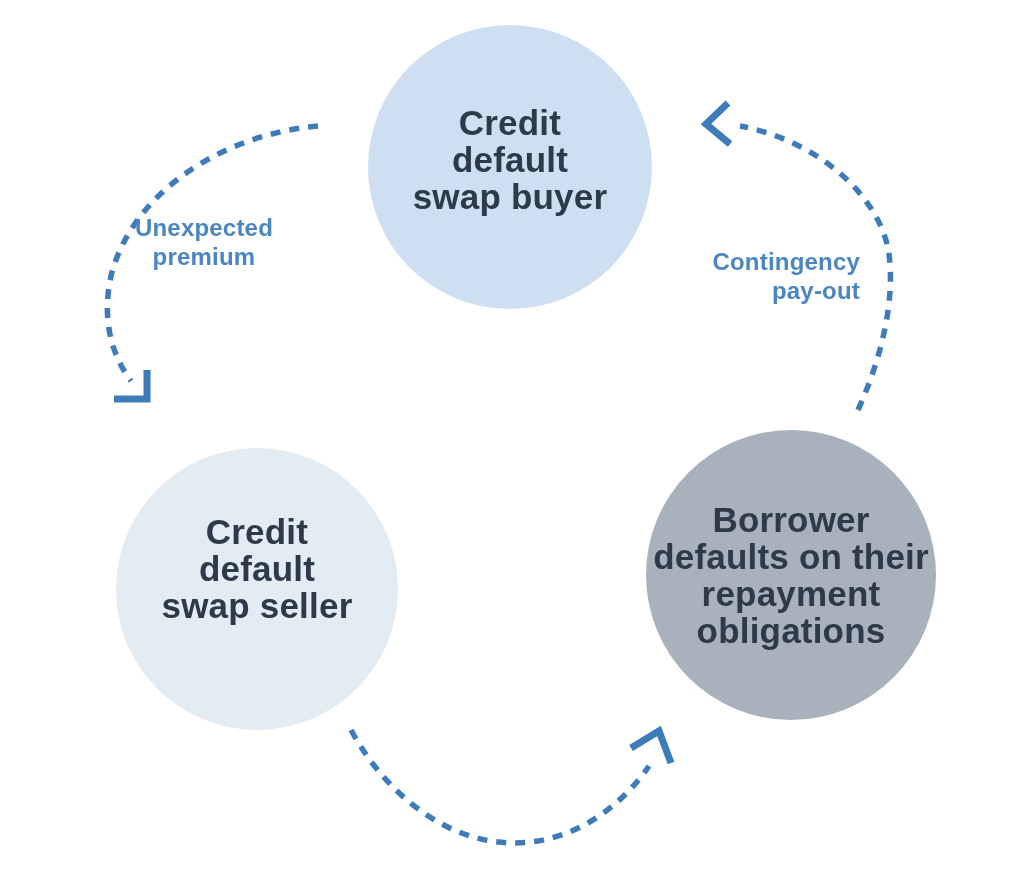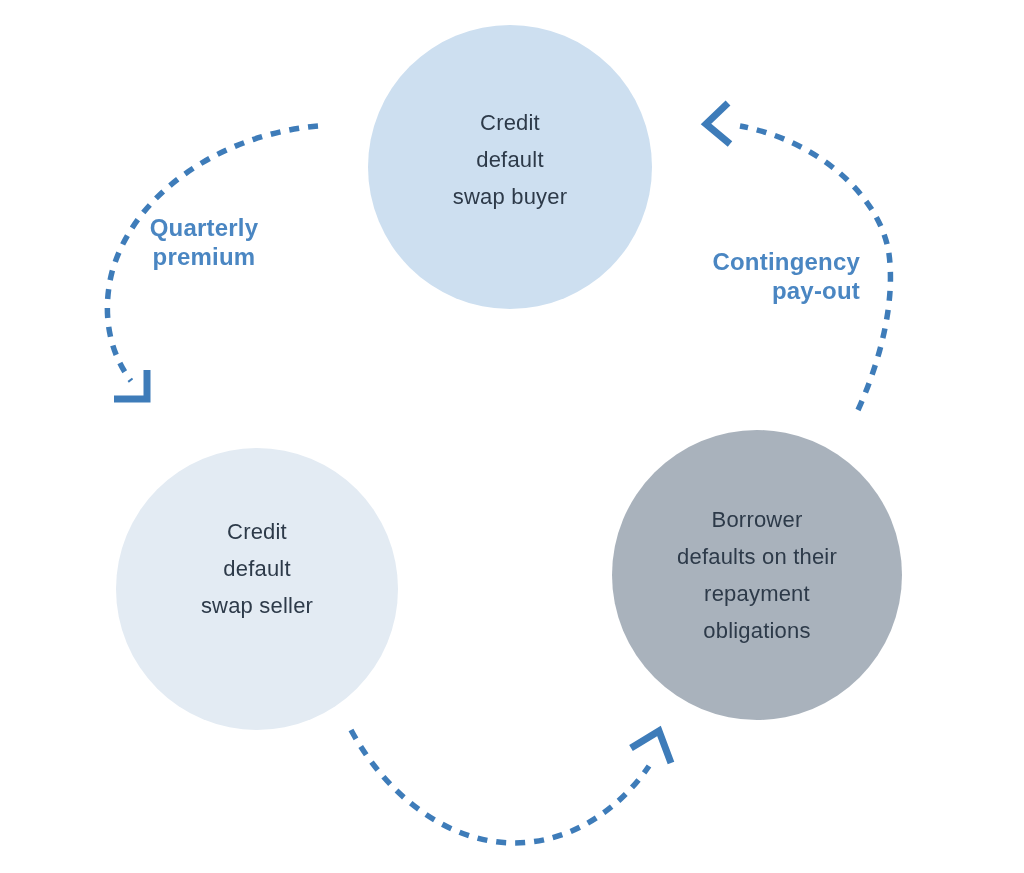--- a/index.html
+++ b/index.html
@@ -21,34 +21,34 @@
 
   .node-circle {
     position: absolute;
     border-radius: 50%;
     display: flex;
     align-items: center;
     justify-content: center;
     text-align: center;
   }
   .node-circle .node-label {
-    font-weight: normal;
-    font-size: 22px;
+    font-weight: bold;
+    font-size: 35px;
     line-height: 37px;
     white-space: pre-line;
     letter-spacing: 0.2px;
   }
 
   #node-buyer    { left: 368px; top: 25px;  width: 284px; height: 284px; }
   #node-buyer .node-label { padding-bottom: 16px; }
 
   #node-seller   { left: 116px; top: 448px; width: 282px; height: 282px; }
   #node-seller .node-label { padding-bottom: 42px; }
 
-  #node-borrower { left: 612px; top: 430px; width: 290px; height: 290px; }
+  #node-borrower { left: 646px; top: 430px; width: 290px; height: 290px; }
 
   .edge-label {
     position: absolute;
     font-weight: bold;
     font-size: 24px;
     line-height: 29px;
     white-space: pre-line;
     letter-spacing: 0.2px;
   }
   #edge-label-quarterly-premium  { left: 128px; top: 213px; width: 152px; text-align: center; }
@@ -85,20 +85,20 @@
 swap seller</div>
   </div>
 
   <div class="node-circle" id="node-borrower" style="background-color: rgb(169, 178, 188);">
     <div class="node-label" style="color: rgb(45, 58, 73);">Borrower
 defaults on their
 repayment
 obligations</div>
   </div>
 
-  <div class="edge-label" id="edge-label-quarterly-premium" style="color: rgb(74, 134, 194);">Quarterly
+  <div class="edge-label" id="edge-label-quarterly-premium" style="color: rgb(74, 134, 194);">Unexpected
 premium</div>
 
 
   <div class="edge-label" id="edge-label-contingency-payout" style="color: rgb(74, 134, 194); margin-top: 34px;">Contingency
 pay-out</div>
 
 </div>
 
 </body></html>

